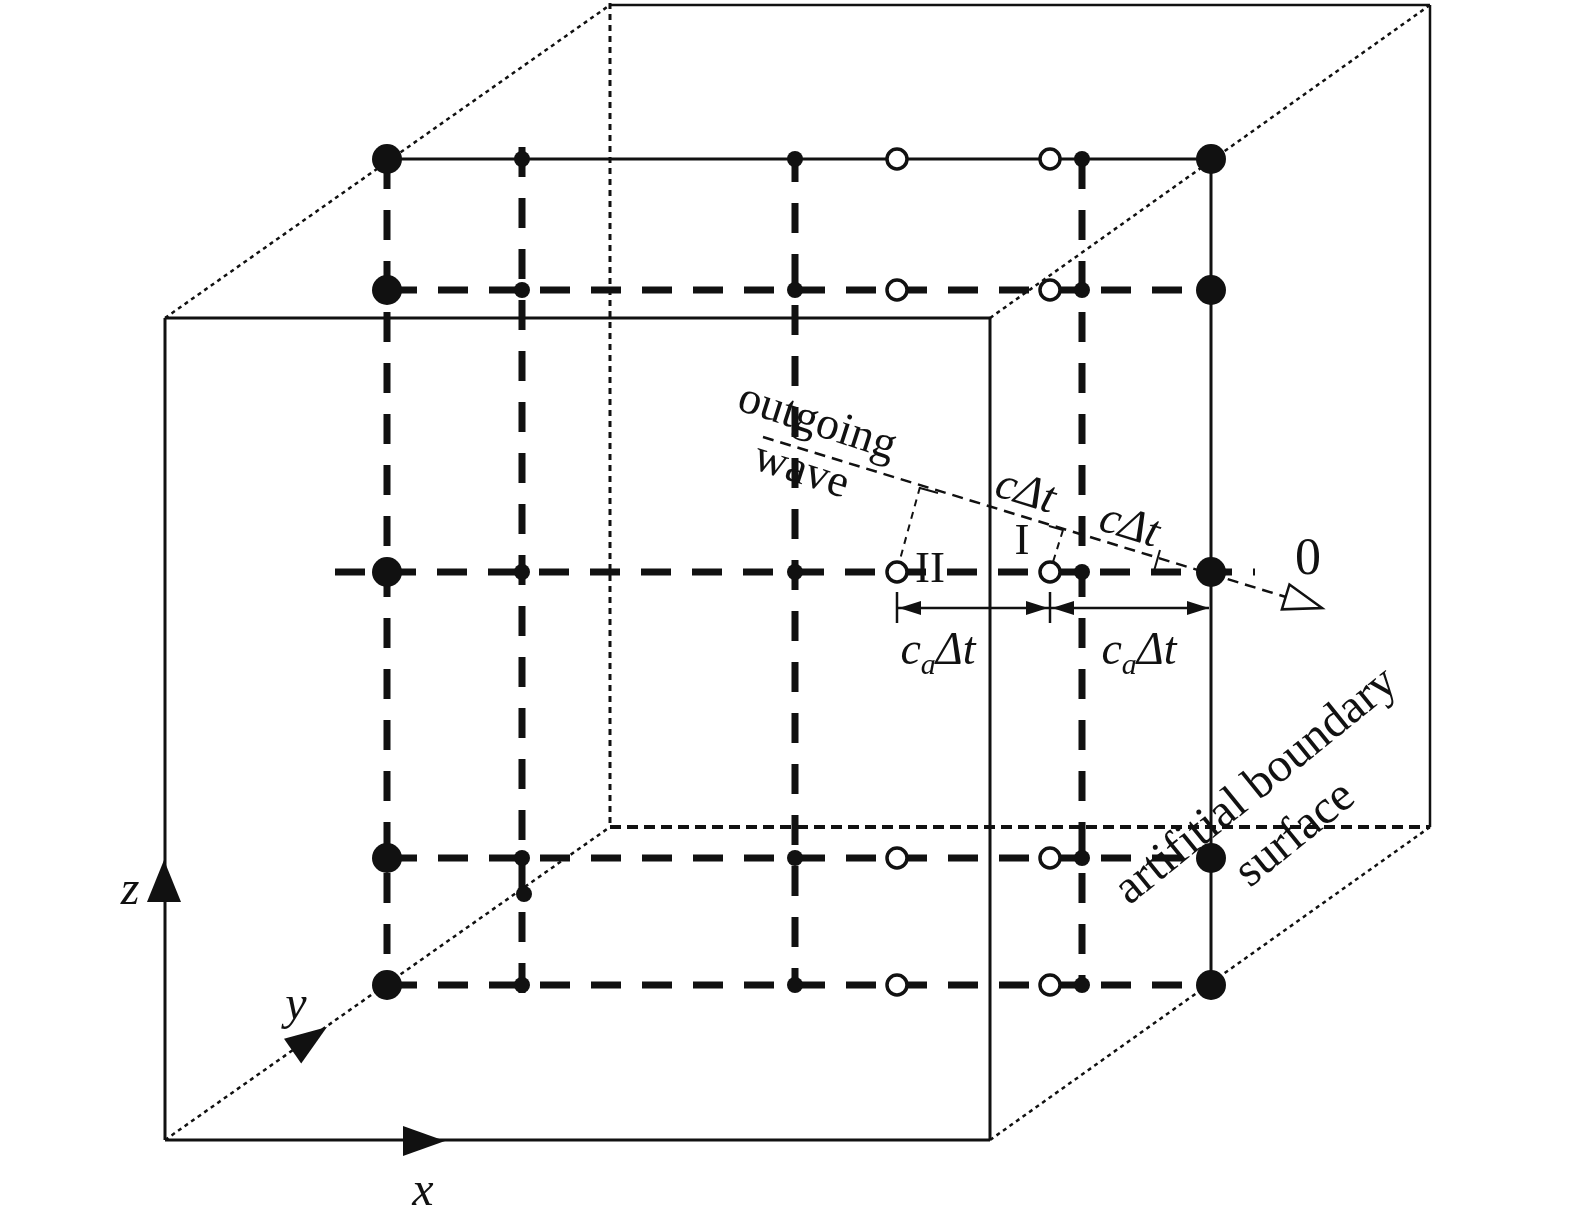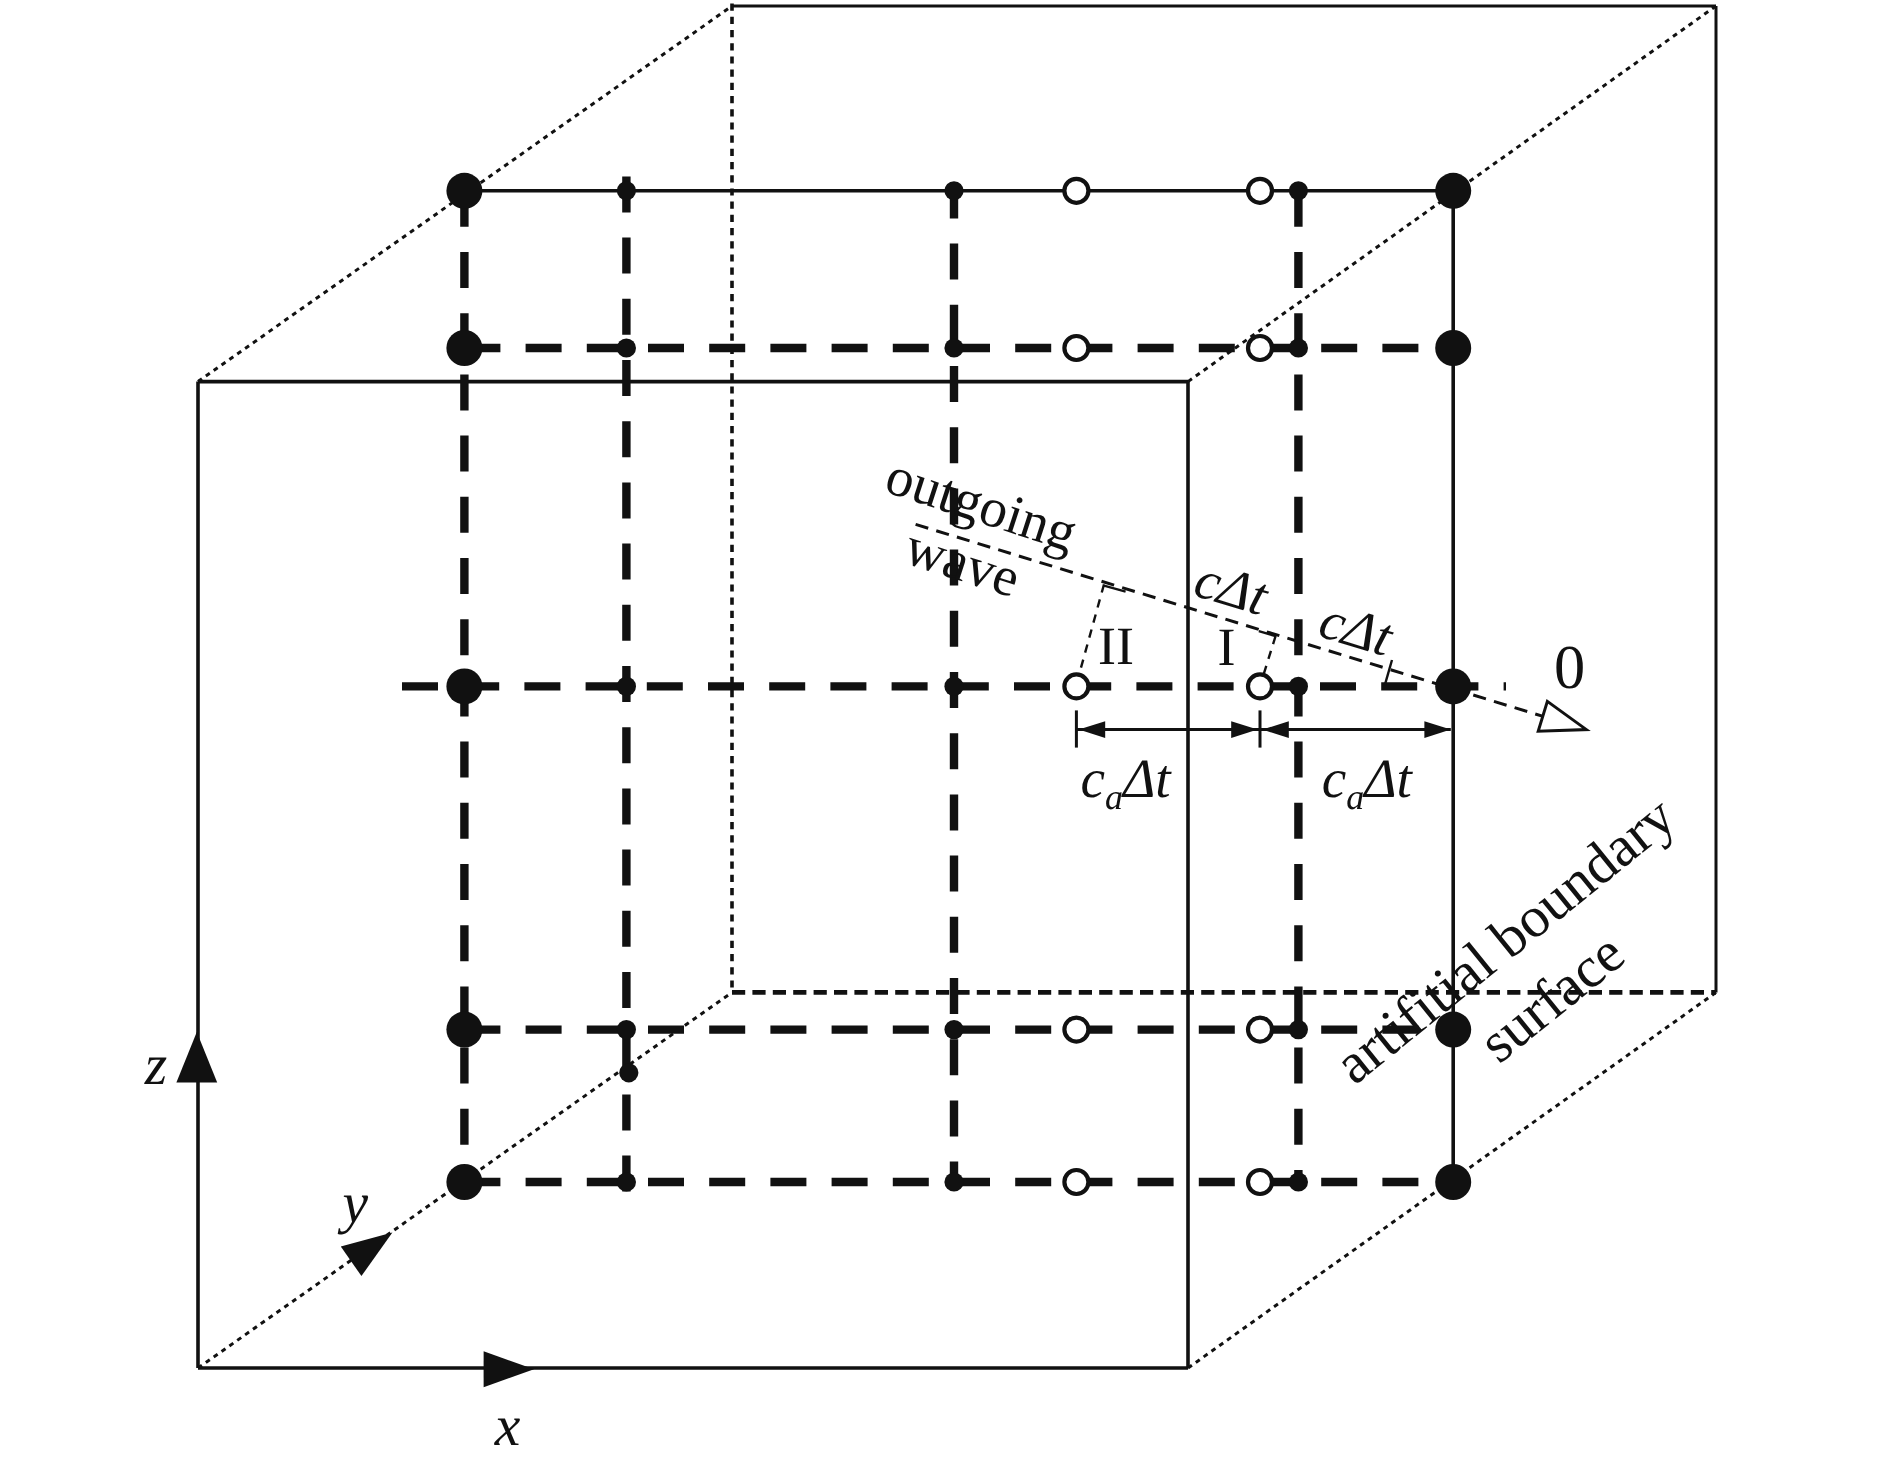--- a/index.html
+++ b/index.html
@@ -127,21 +127,21 @@
 
   <div class="lbl center" style="left:690px;top:394px;width:240px;font-size:46px;transform:rotate(18deg);">
     <div>outgoing</div>
     <div>wave</div>
   </div>
 
   <div class="lbl ital center" style="left:956px;top:465px;width:140px;font-size:46px;transform:rotate(17deg);">cΔt</div>
 
   <div class="lbl ital center" style="left:1060px;top:499px;width:140px;font-size:46px;transform:rotate(17deg);">cΔt</div>
 
-  <div class="lbl center" style="left:890px;top:514px;width:80px;font-size:45px;">II</div>
+  <div class="lbl center" style="left:890px;top:543px;width:80px;font-size:45px;">II</div>
 
   <div class="lbl center" style="left:992px;top:515px;width:60px;font-size:45px;">I</div>
 
   <div class="lbl center" style="left:1278px;top:528px;width:60px;font-size:52px;">0</div>
 
   <div class="lbl ital center" style="left:848px;top:624px;width:180px;font-size:46px;"><span>c</span><span class="sub">a</span><span>Δt</span></div>
 
   <div class="lbl ital center" style="left:1049px;top:624px;width:180px;font-size:46px;"><span>c</span><span class="sub">a</span><span>Δt</span></div>
 
   <div class="lbl center" style="left:984px;top:746px;width:580px;font-size:48px;line-height:62px;transform:rotate(-39deg);">

